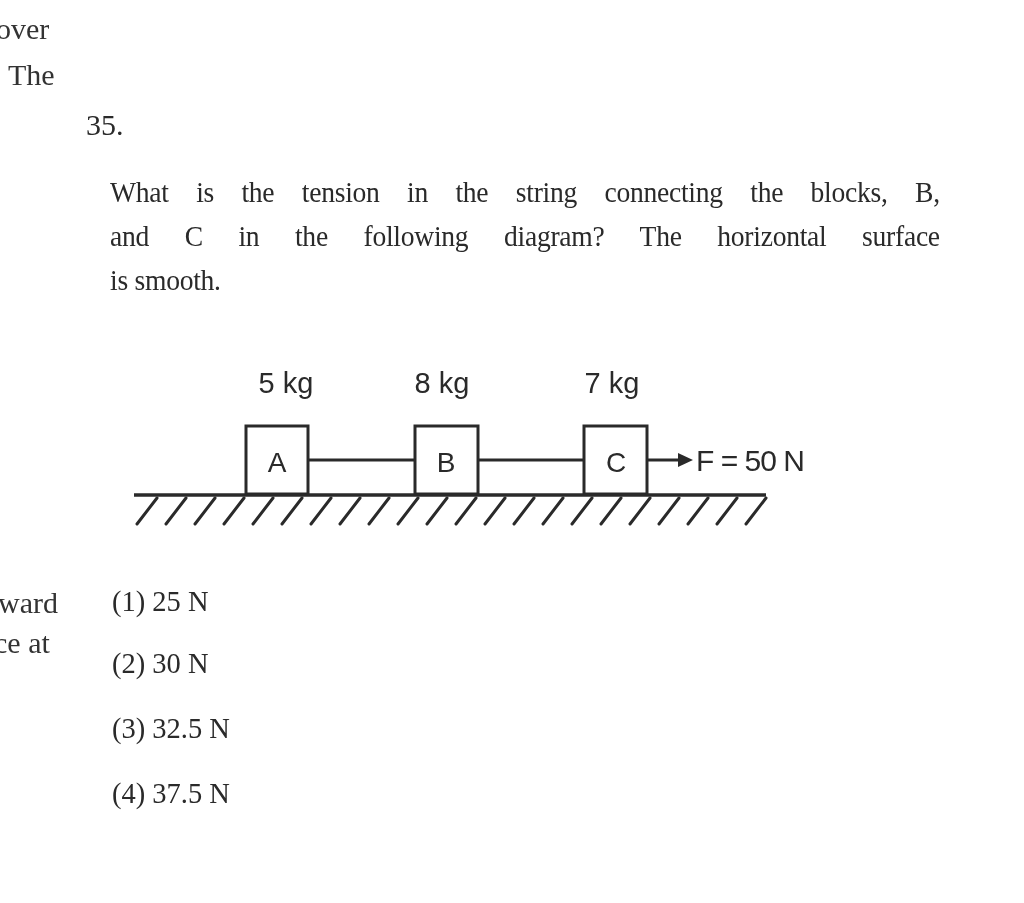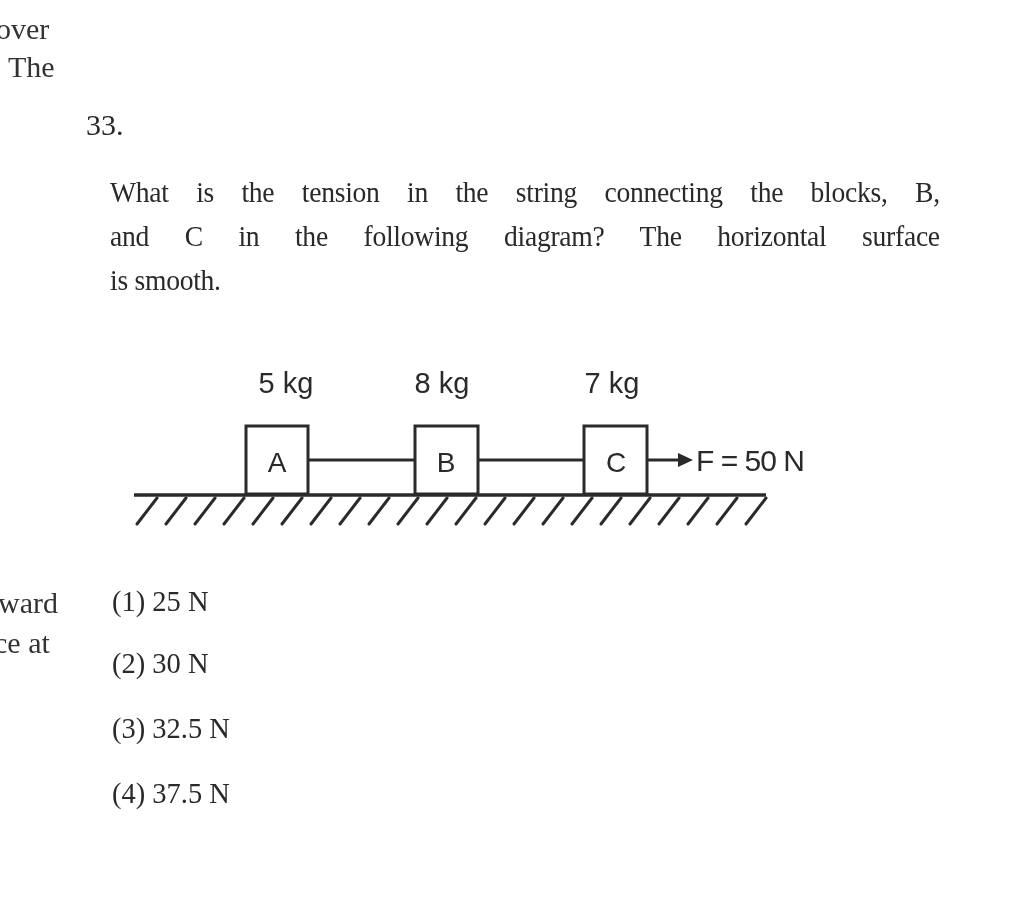--- a/index.html
+++ b/index.html
@@ -16,21 +16,21 @@
       font-family: "Liberation Serif", "DejaVu Serif", serif;
     }
     .frag {
       position: absolute;
       font-size: 30px;
       line-height: 1;
       color: #333;
       white-space: nowrap;
     }
     #frag-over { left: -4px; top: 14px; }
-    #frag-the { left: 8px; top: 52px; }
+    #frag-the { left: 8px; top: 60px; }
     #frag-ward { left: -2px; top: 588px; }
     #frag-ceat { left: -6px; top: 628px; }
 
     #qnum {
       position: absolute;
       left: 86px;
       top: 110px;
       font-size: 30px;
       line-height: 1;
     }
@@ -78,21 +78,21 @@
     #opt-4 { top: 778px; }
   </style>
 </head>
 <body>
 
 <div class="frag" id="frag-over">over</div>
 <div class="frag" id="frag-the">The</div>
 <div class="frag" id="frag-ward">ward</div>
 <div class="frag" id="frag-ceat">ce at</div>
 
-<div id="qnum">33.</div>
+<div id="qnum">35.</div>
 <div id="qtext">
   <span class="line">What is the tension in the string connecting the blocks, B,</span>
   <span class="line">and C in the following diagram? The horizontal surface</span>
   <span class="line last">is smooth.</span>
 </div>
 
 <svg id="diagram" viewBox="0 0 1024 903" xmlns="http://www.w3.org/2000/svg">
 
   <text x="286" y="393" font-size="29" text-anchor="middle">5 kg</text>
   <text x="442" y="393" font-size="29" text-anchor="middle">8 kg</text>

